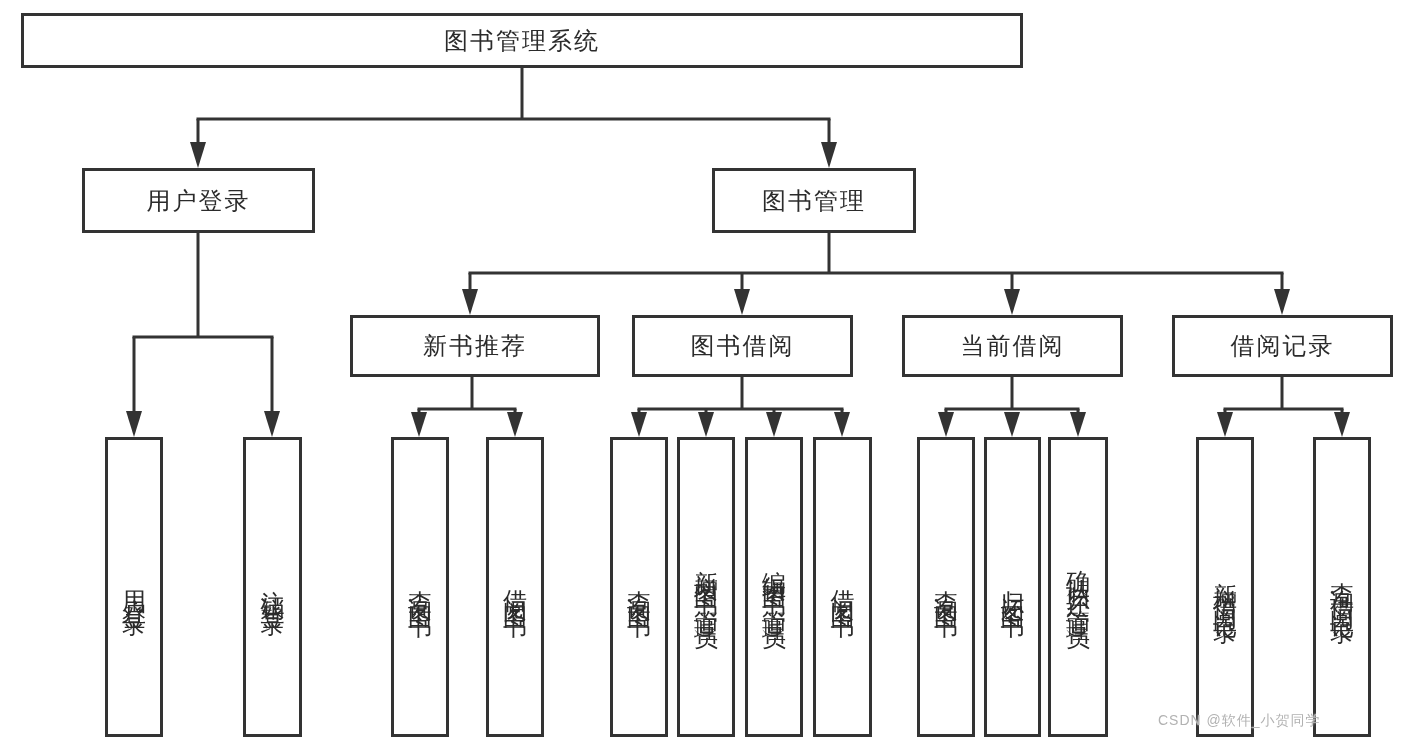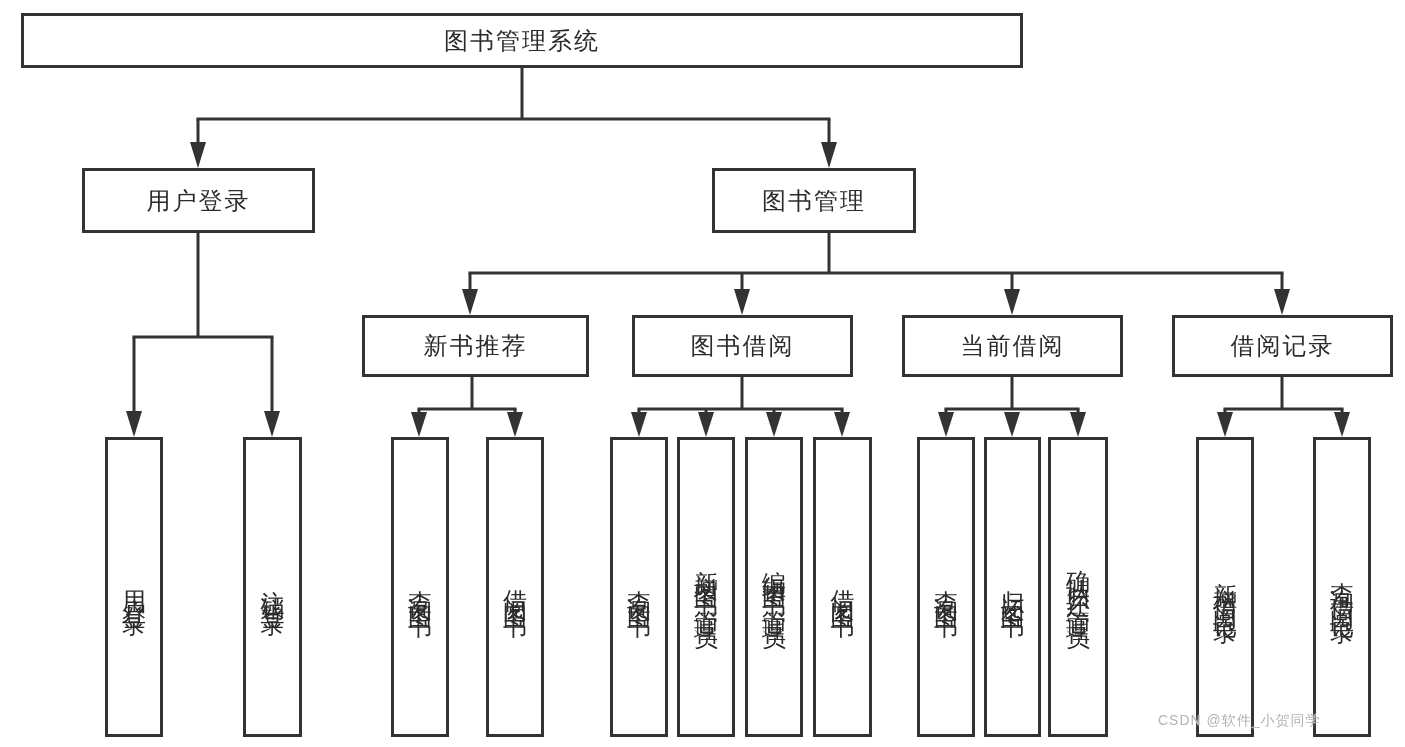--- a/index.html
+++ b/index.html
@@ -153,21 +153,21 @@
     <span>图书管理系统</span>
   </div>
 
   <div class="node" style="left:82px; top:168px; width:233px; height:65px;">
     <span>用户登录</span>
   </div>
   <div class="node" style="left:712px; top:168px; width:204px; height:65px;">
     <span>图书管理</span>
   </div>
 
-  <div class="node" style="left:362px; top:315px; width:227px; height:62px;">
+  <div class="node" style="left:350px; top:315px; width:250px; height:62px;">
     <span>新书推荐</span>
   </div>
   <div class="node" style="left:632px; top:315px; width:221px; height:62px;font-family:Liberation Serif, serif;">
     <span>图书借阅</span>
   </div>
   <div class="node" style="left:902px; top:315px; width:221px; height:62px;">
     <span>当前借阅</span>
   </div>
   <div class="node" style="left:1172px; top:315px; width:221px; height:62px;">
     <span>借阅记录</span>

